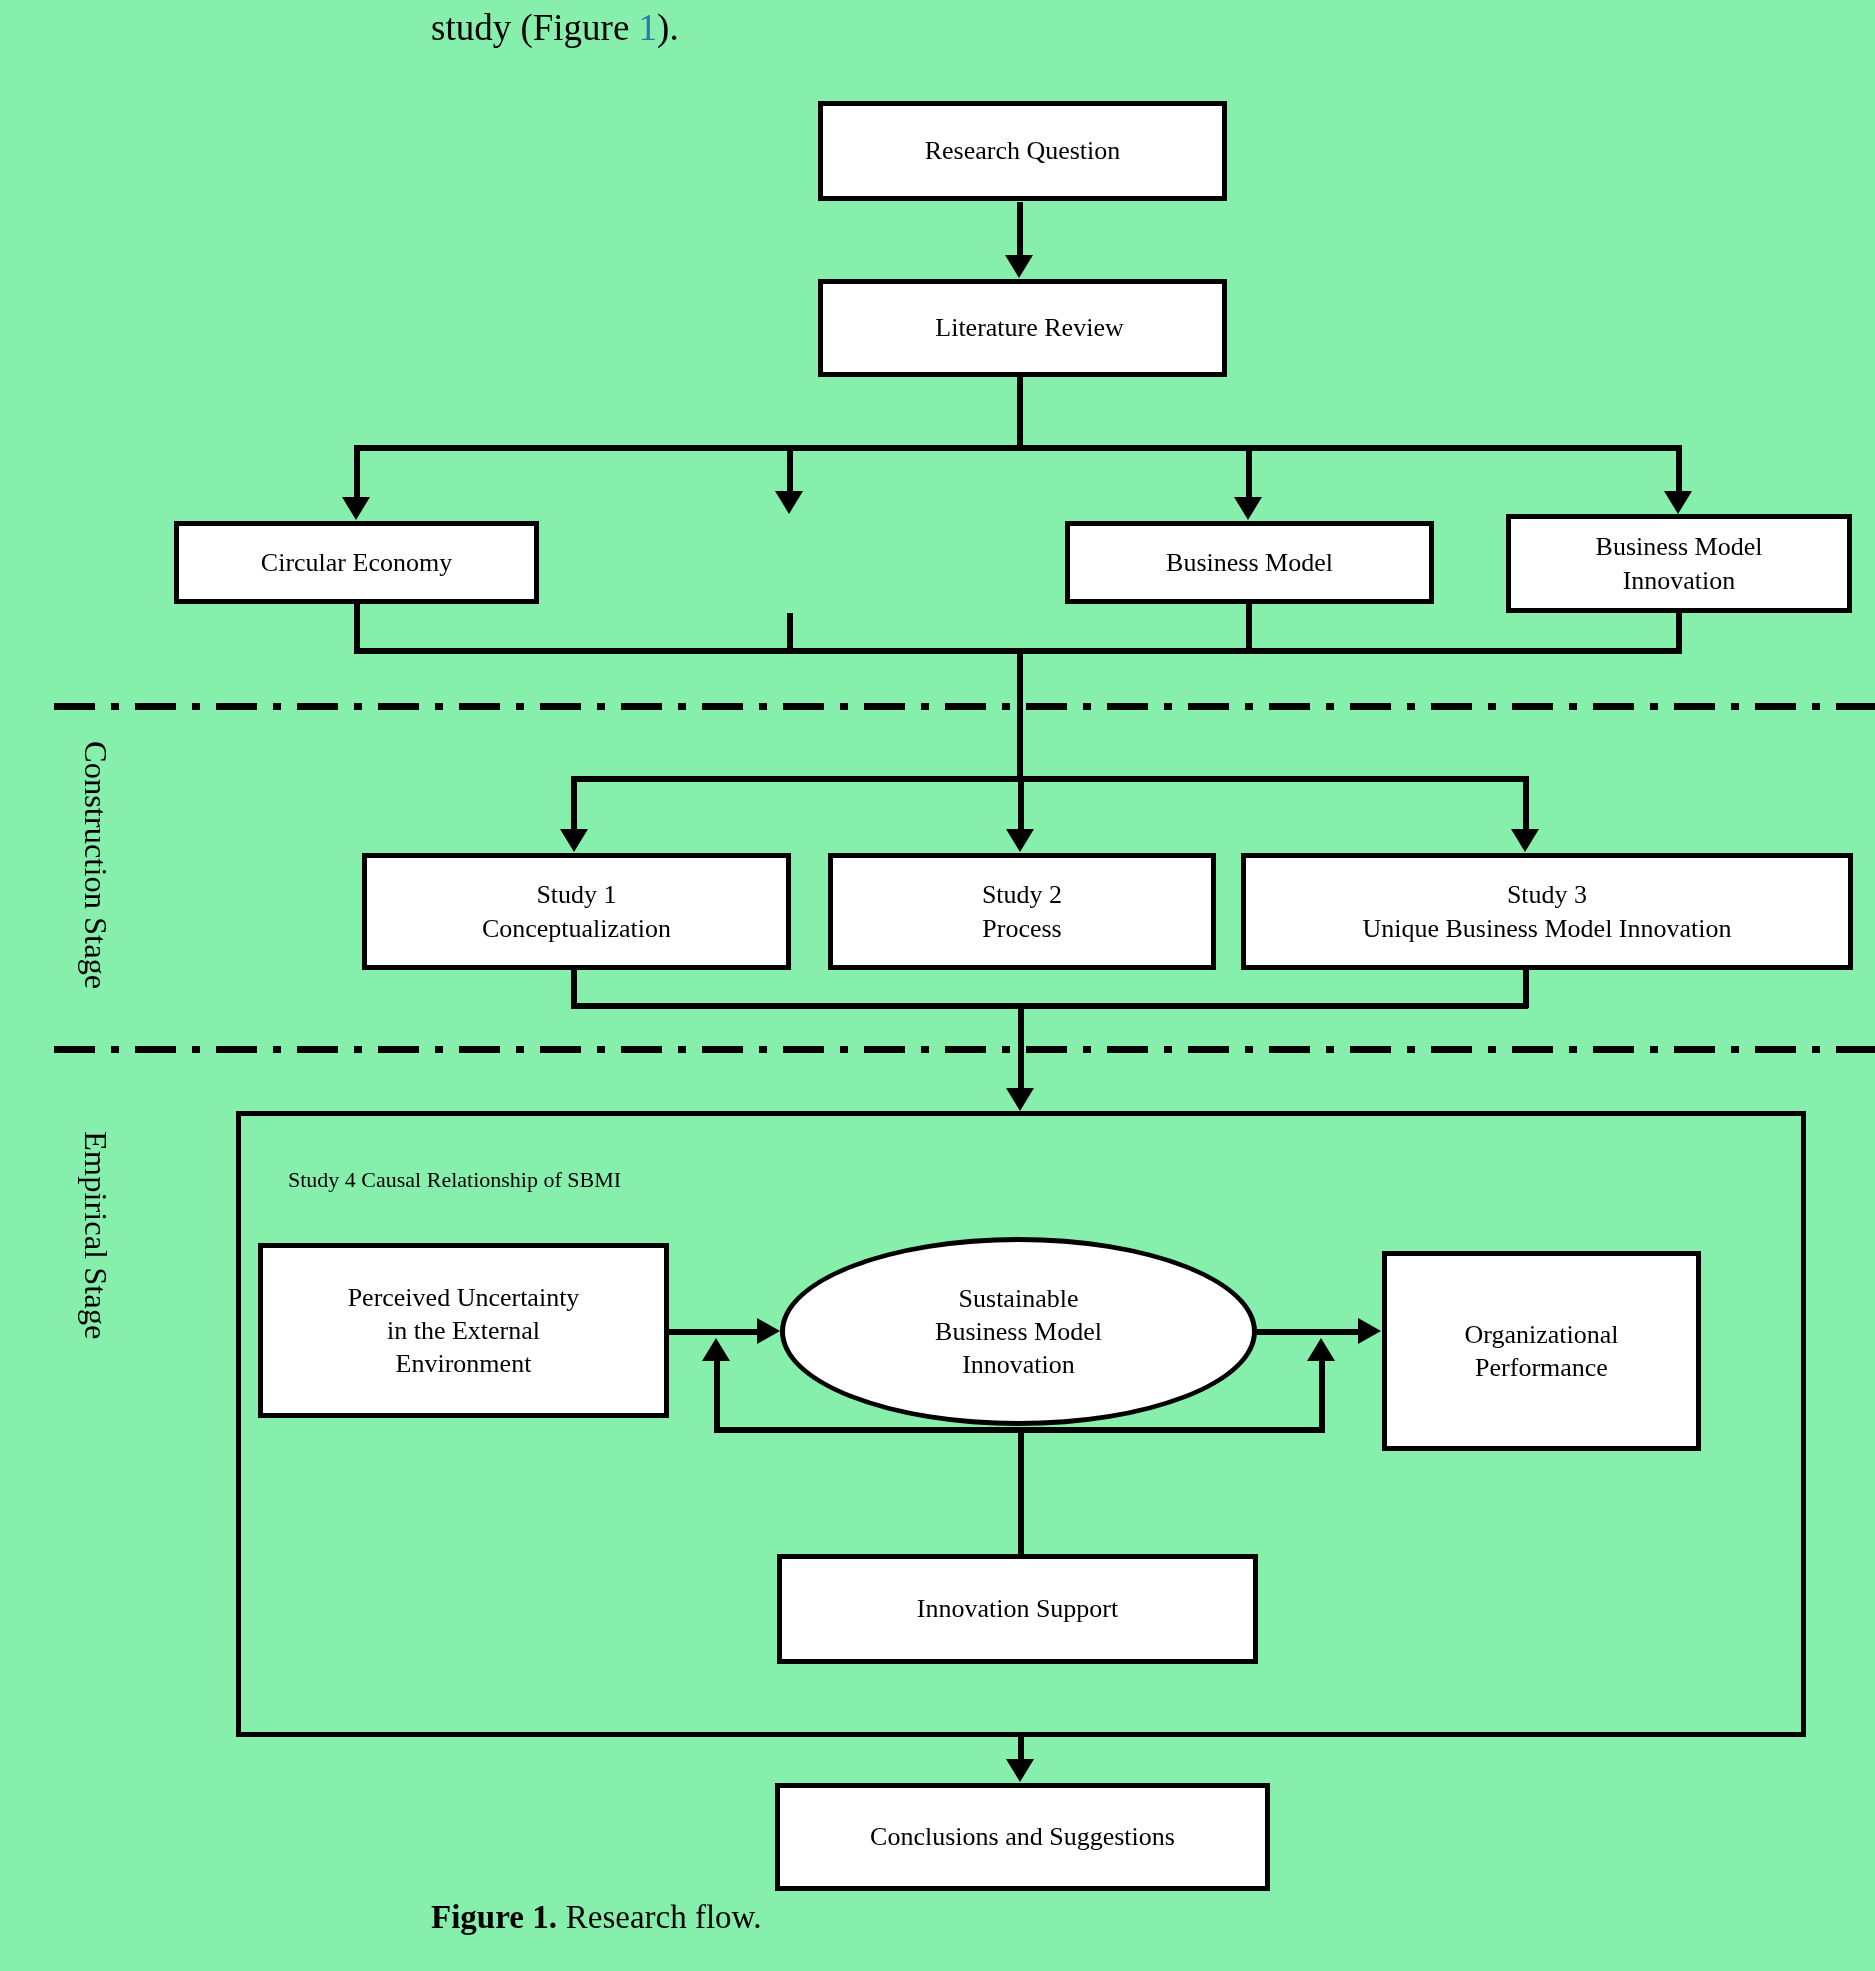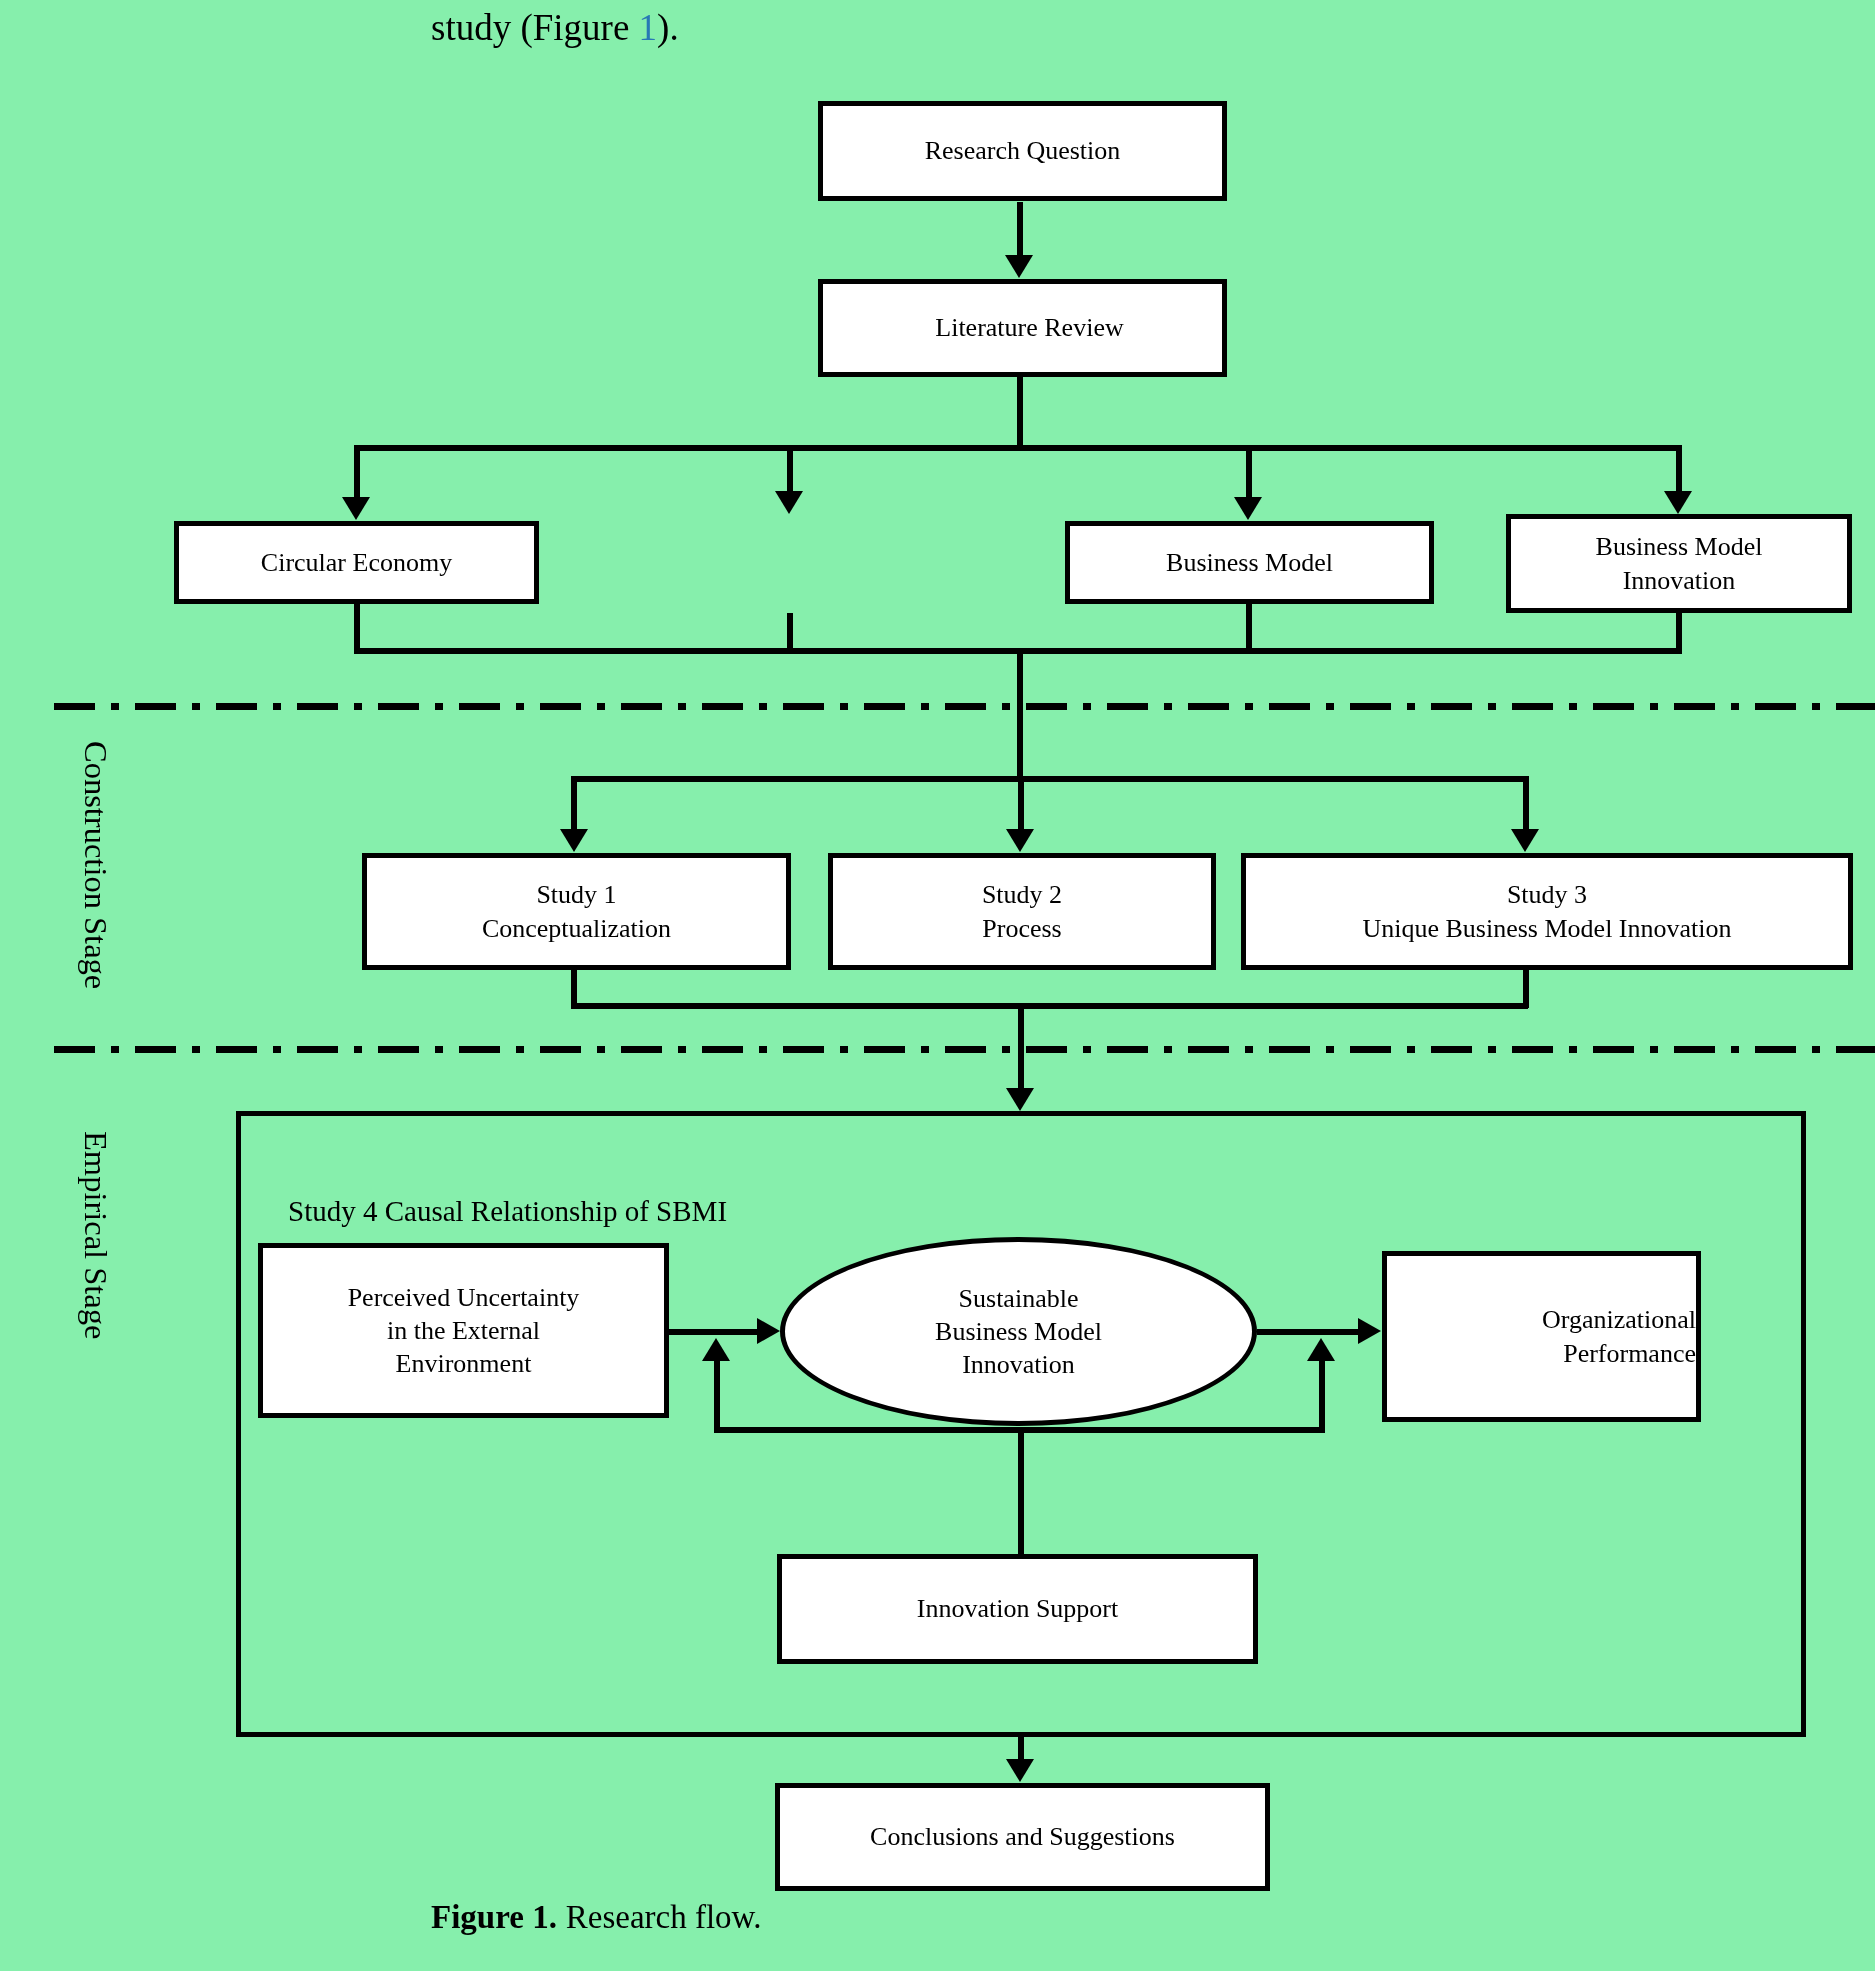--- a/index.html
+++ b/index.html
@@ -19,21 +19,21 @@
   .hline{position:absolute;height:5.9px;background:#000;}
   .vline{position:absolute;width:5.9px;background:#000;}
   .dashdot{
     position:absolute;height:6.9px;
     background:repeating-linear-gradient(to right,#000 0 41px,transparent 41px 57px,#000 57px 65px,transparent 65px 81px);
   }
   .tri-down{position:absolute;width:0;height:0;border-left:14.8px solid transparent;border-right:14.8px solid transparent;border-top:23.6px solid #000;}
   .tri-up{position:absolute;width:0;height:0;border-left:14.8px solid transparent;border-right:14.8px solid transparent;border-bottom:23.6px solid #000;}
   .tri-right{position:absolute;width:0;height:0;border-top:13.8px solid transparent;border-bottom:13.8px solid transparent;border-left:23.6px solid #000;}
   .stage-label{position:absolute;writing-mode:vertical-rl;font-size:32.5px;white-space:nowrap;}
-  .s4title{position:absolute;left:288px;top:1195px;font-size:29px;white-space:nowrap;font-family:Liberation Serif, serif;}
+  .s4title{position:absolute;left:288px;top:1167px;font-size:22px;white-space:nowrap;font-family:Liberation Serif, serif;}
   .caption{position:absolute;left:431px;top:1899px;font-size:33px;white-space:nowrap;}
   .caption .lbl{font-weight:bold;}
   .caption .txt{margin-left:8.9px;}
 </style>
 </head>
 <body>
 
 <div id="canvas">
 
   <div class="intro"><span>study (Figure </span><span class="figref">1</span><span>).</span></div>
@@ -119,21 +119,21 @@
     <span>in the External</span>
     <span>Environment</span>
   </div>
 
   <div class="box ellipse" style="left:780px;top:1237px;width:477px;height:189px;">
     <span>Sustainable</span>
     <span>Business Model</span>
     <span>Innovation</span>
   </div>
 
-  <div class="box" style="left:1382px;top:1251px;width:319px;height:171px;align-items:flex-end;">
+  <div class="box" style="left:1382px;top:1251px;width:319px;height:200px;">
     <span>Organizational</span>
     <span>Performance</span>
   </div>
 
   <div class="hline" style="left:669px;top:1329px;width:90px;"></div>
   <div class="tri-right" style="left:757px;top:1318px;"></div>
   <div class="hline" style="left:1257px;top:1329px;width:103px;"></div>
   <div class="tri-right" style="left:1358px;top:1318px;"></div>
 
   <div class="hline" style="left:714px;top:1427px;width:611px;"></div>

